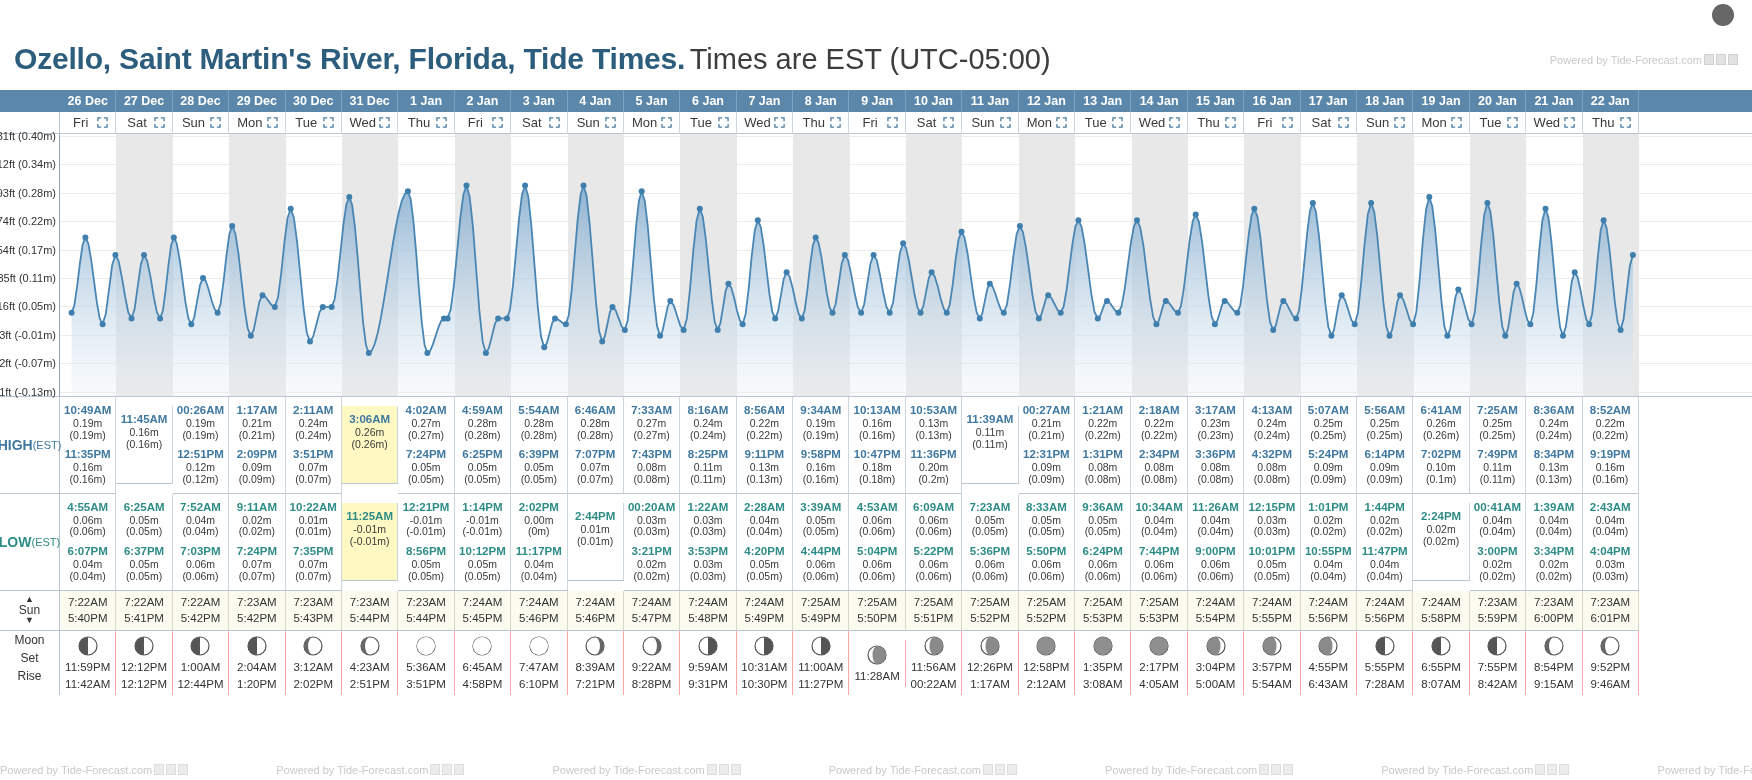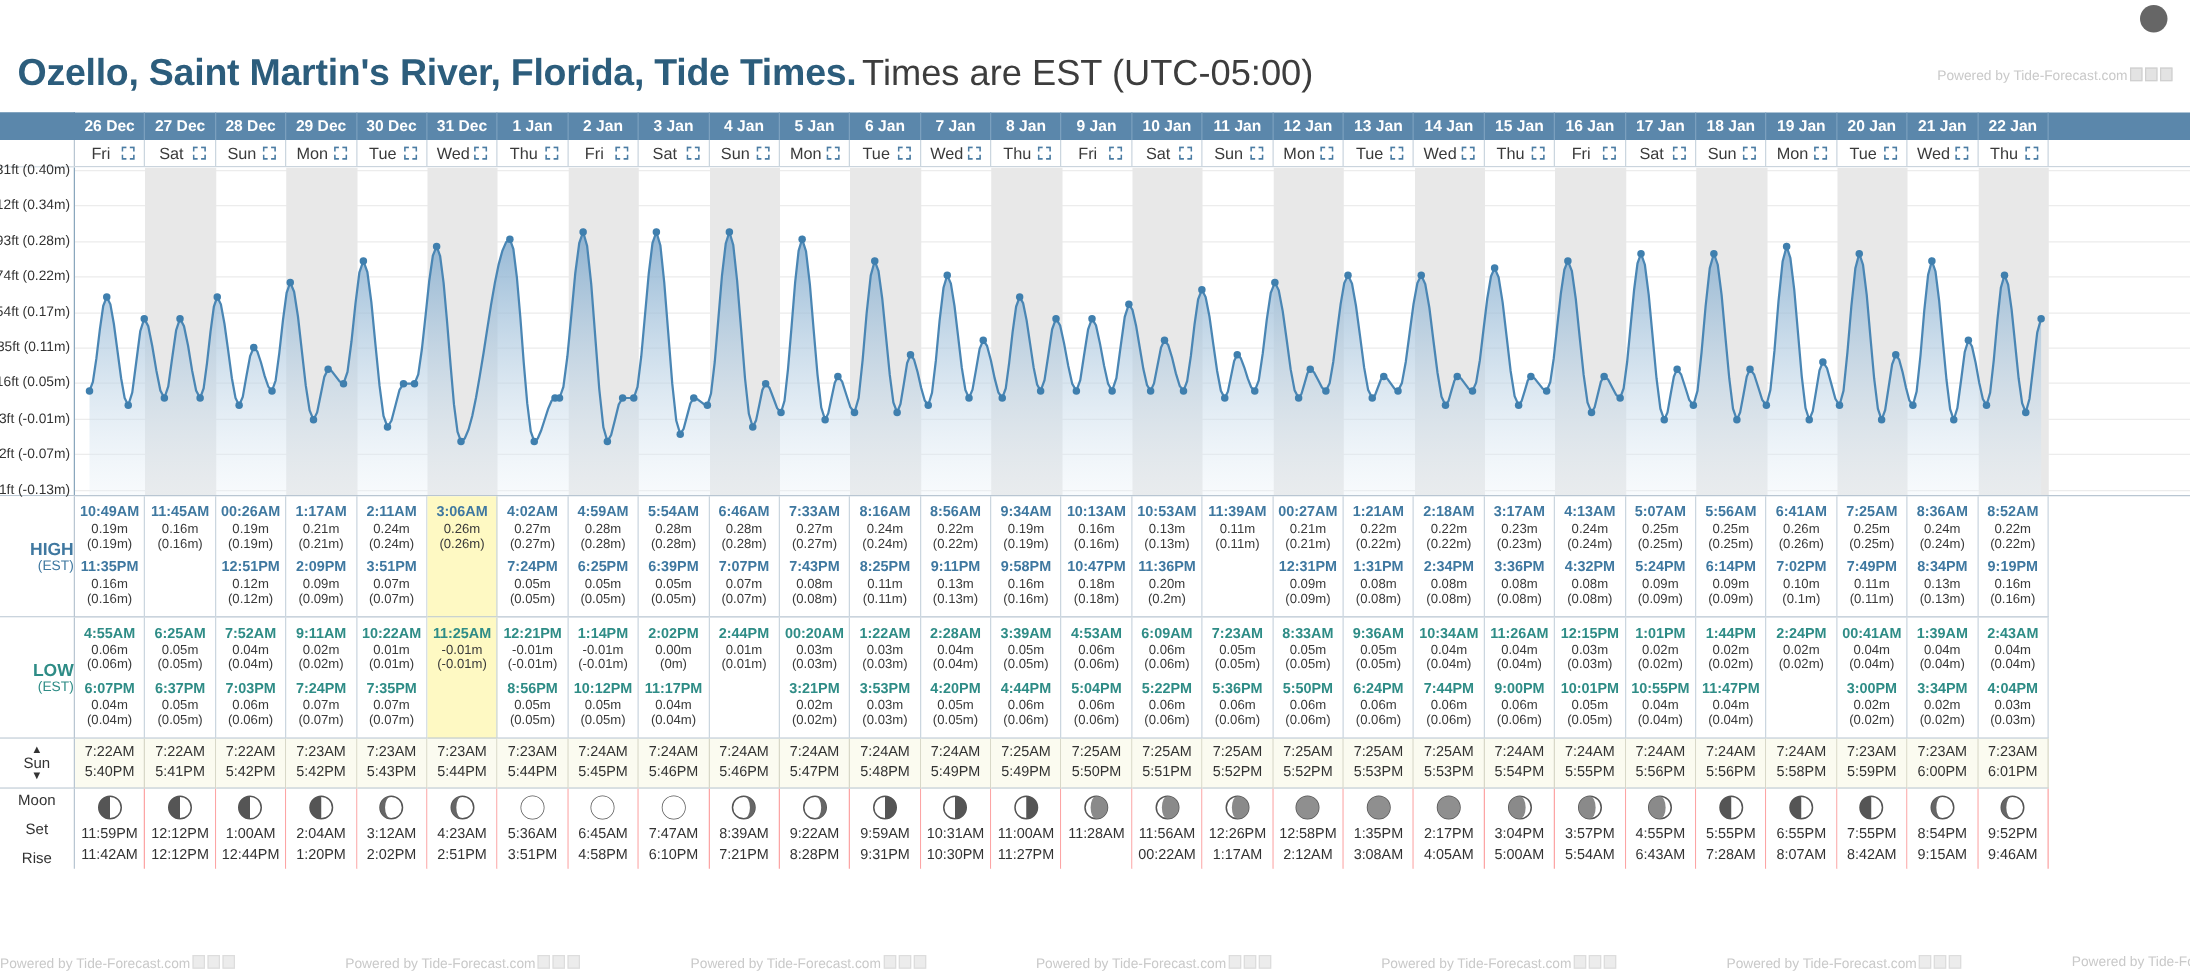--- a/index.html
+++ b/index.html
@@ -50,21 +50,21 @@
     vertical-align: -1px;
   }
 
   
   .grid-row { display: flex; width: 1752px; }
   .label-col {
     width: 60px; min-width: 60px;
     border-right: 1px solid #b9c6d2;
     background: #ffffff;
   }
-  .cols { display: flex; flex: 1 1 auto; }
+  .cols { display: flex; flex: 1 1 auto; align-items: center; }
   .col {
     flex: 0 0 56.4px;
     width: 56.4px;
     border-right: 1px solid #cbd6df;
     text-align: center;
   }
 
   
   .date-row {
     background: #5b87ab;
@@ -142,22 +142,22 @@
   .gridline {
     position: absolute; left: 0; right: 0;
     height: 1px; background: #ececec;
   }
   .plot svg { position: absolute; inset: 0; }
 
   
   .tide-section { border-top: 1px solid #b9c6d2; }
   .tide-row { display: flex; width: 1752px; }
   .tide-row .label-col {
-    display: flex; flex-direction: column;
-    align-items: flex-end; justify-content: center;
+    display: flex; flex-direction: row;
+    align-items: center; justify-content: center;
     border-bottom: 1px solid #b9c6d2;
     border-right: 1px solid #b9c6d2;
   }
   .lab-main { font-size: 14px; font-weight: bold; }
   .lab-sub { font-size: 11px; }
   .high .lab-main, .high .lab-sub { color: #3f78a0; }
   .low .lab-main, .low .lab-sub { color: #2e8c86; }
 
   .tide-row .col {
     border-right: 1px solid #cbd6df;
@@ -187,21 +187,21 @@
     padding: 3px 0;
     font-size: 11.5px;
     color: #333;
     line-height: 1.45;
   }
   .caret { font-size: 9px; line-height: 7px; display:block; }
 
   
   .moon-row .label-col {
     display: flex; flex-direction: column;
-    align-items: center; justify-content: space-between;
+    align-items: center; justify-content: flex-start;
     font-size: 12px; color: #333;
     border-right: 1px solid #b9c6d2;
     line-height: 1.5;
   }
   .moon-row .col {
     border-right: 1px solid #fca5a5;
     padding: 3px 0 2px;
     font-size: 11.5px;
     color: #333;
     line-height: 1.5;

